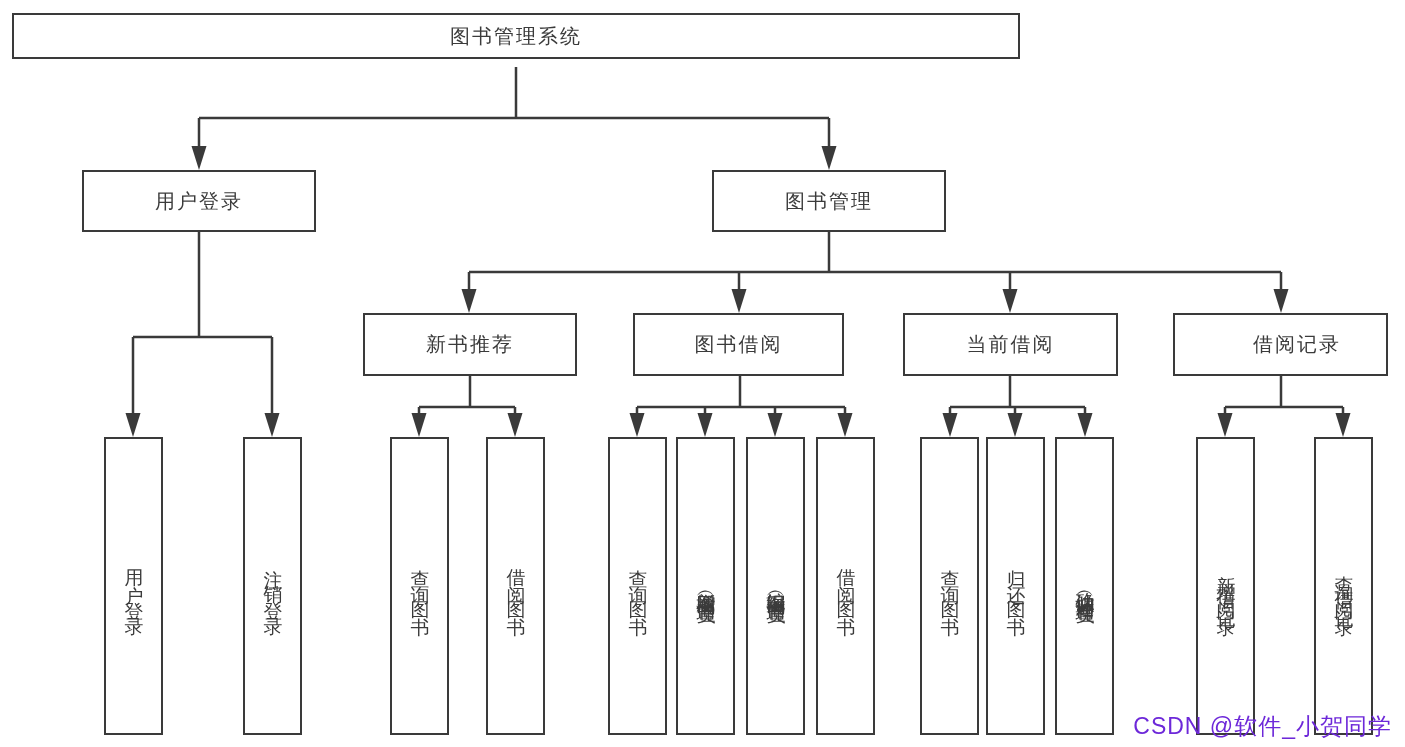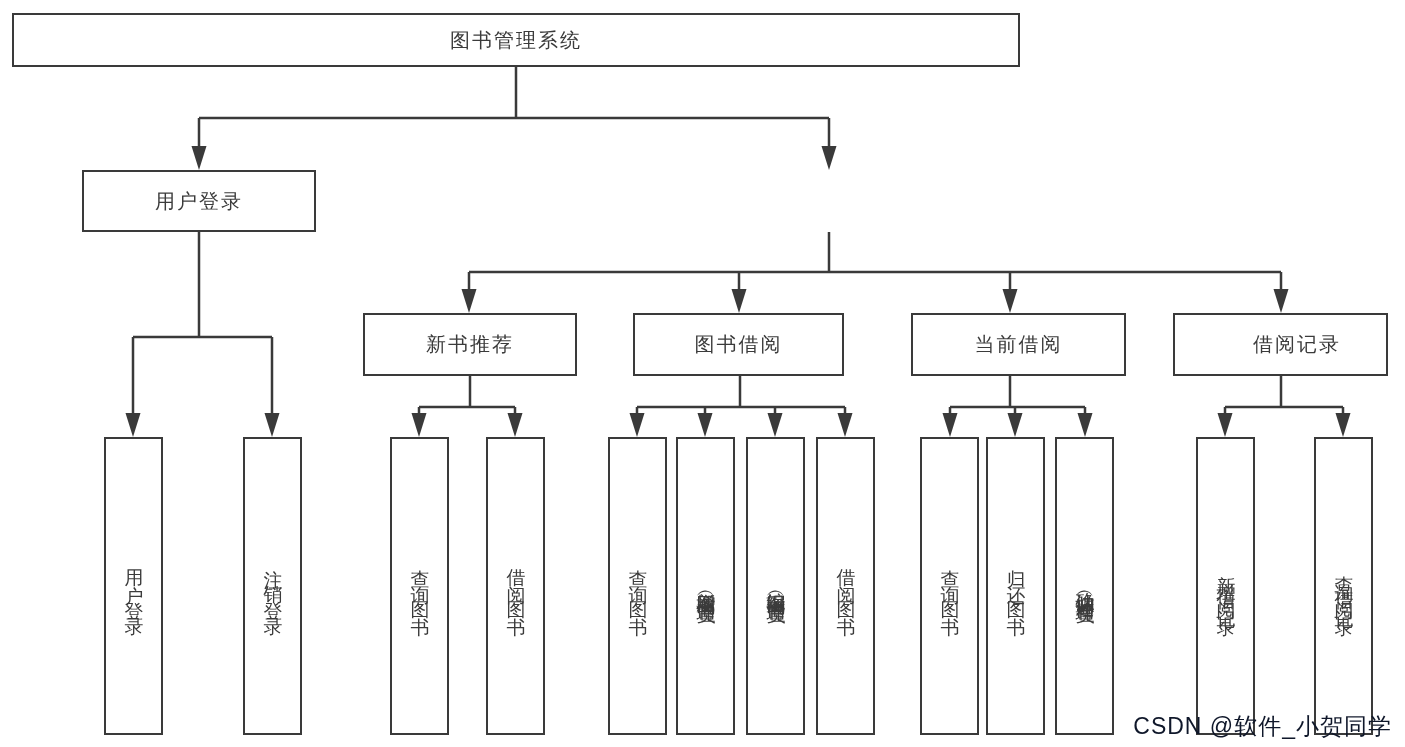--- a/index.html
+++ b/index.html
@@ -48,21 +48,21 @@
     font-size: 19px;
     line-height: 1.1;
     color: #3b3b3b;
     white-space: nowrap;
   }
   .watermark {
     position: absolute;
     top: 711px;
     right: 13px;
     font-size: 23px;
-    color: #0f172a;
+    color: #6d28d9;
     letter-spacing: 1px;
   }
 </style>
 </head>
 <body>
 
 <div class="stage">
 
   <svg class="connectors" width="1405" height="747" viewBox="0 0 1405 747" xmlns="http://www.w3.org/2000/svg">
 
@@ -81,27 +81,28 @@
       M1002.5,289 L1017.5,289 L1010,313 Z  M1273.5,289 L1288.5,289 L1281,313 Z
       M125.5,413 L140.5,413 L133,437 Z  M264.5,413 L279.5,413 L272,437 Z
       M411.5,413 L426.5,413 L419,437 Z  M507.5,413 L522.5,413 L515,437 Z
       M629.5,413 L644.5,413 L637,437 Z  M697.5,413 L712.5,413 L705,437 Z
       M767.5,413 L782.5,413 L775,437 Z  M837.5,413 L852.5,413 L845,437 Z
       M942.5,413 L957.5,413 L950,437 Z  M1007.5,413 L1022.5,413 L1015,437 Z
       M1077.5,413 L1092.5,413 L1085,437 Z
       M1217.5,413 L1232.5,413 L1225,437 Z  M1335.5,413 L1350.5,413 L1343,437 Z"></path>
   </svg>
 
-  <div class="hbox" style="left:12px; top:13px; width:1008px; height:54px;">图书管理系统</div>
+  <div class="hbox" style="left:12px; top:13px; width:1008px; height:46px;">图书管理系统</div>
 
   <div class="hbox" style="left:82px; top:170px; width:234px; height:62px;">用户登录</div>
+  <div class="hbox" style="left:712px; top:170px; width:234px; height:62px;">图书管理</div>
 
   <div class="hbox" style="left:363px; top:313px; width:214px; height:63px;">新书推荐</div>
   <div class="hbox" style="left:633px; top:313px; width:211px; height:63px;">图书借阅</div>
-  <div class="hbox" style="left:903px; top:313px; width:215px; height:63px;margin-left:8px;">当前借阅</div>
+  <div class="hbox" style="left:903px; top:313px; width:215px; height:63px;">当前借阅</div>
   <div class="hbox" style="left:1173px; top:313px; width:215px; height:63px;padding-left:33px;">借阅记录</div>
 
   <div class="leaf" style="left:104px;">
     <span class="v-label" style="letter-spacing: 0.85em;">用户登录</span>
   </div>
   <div class="leaf" style="left:243px;">
     <span class="v-label" style="letter-spacing: 0.85em;">注销登录</span>
   </div>
 
   <div class="leaf" style="left:390px;">

